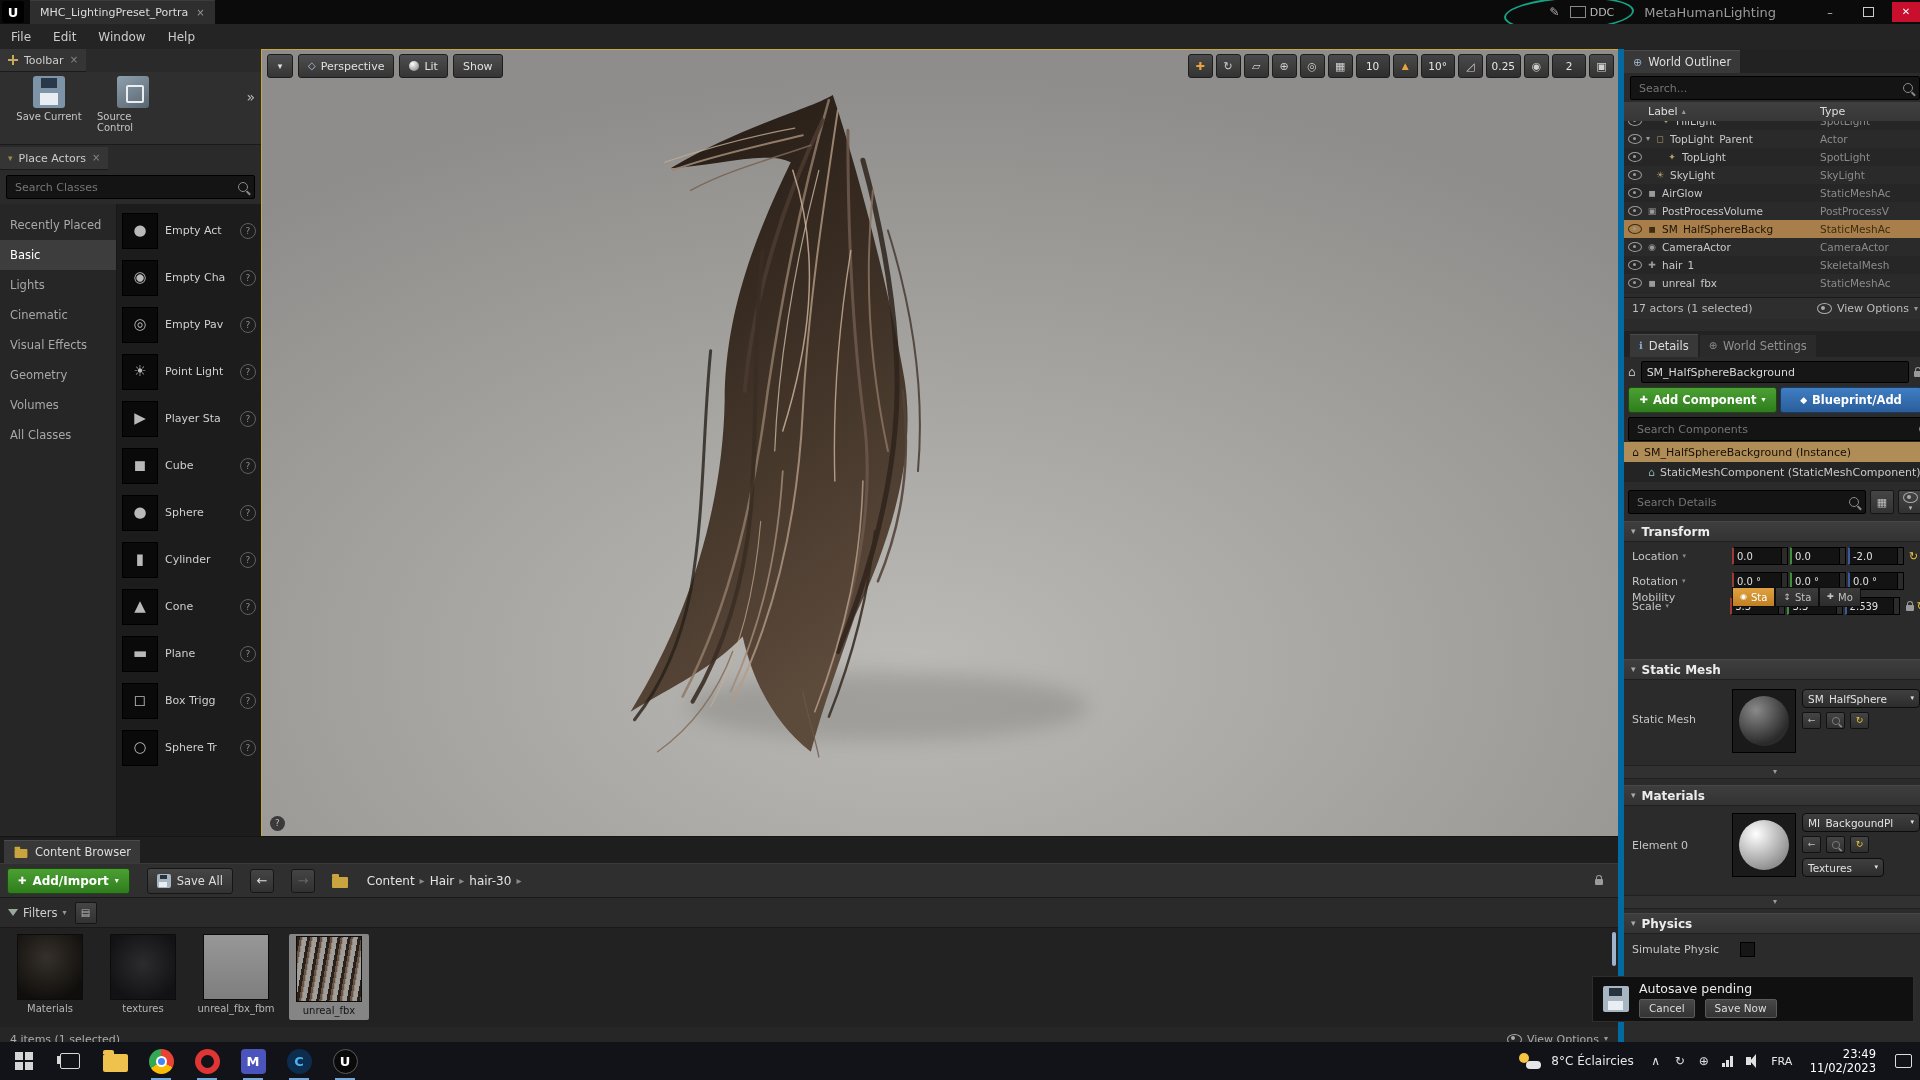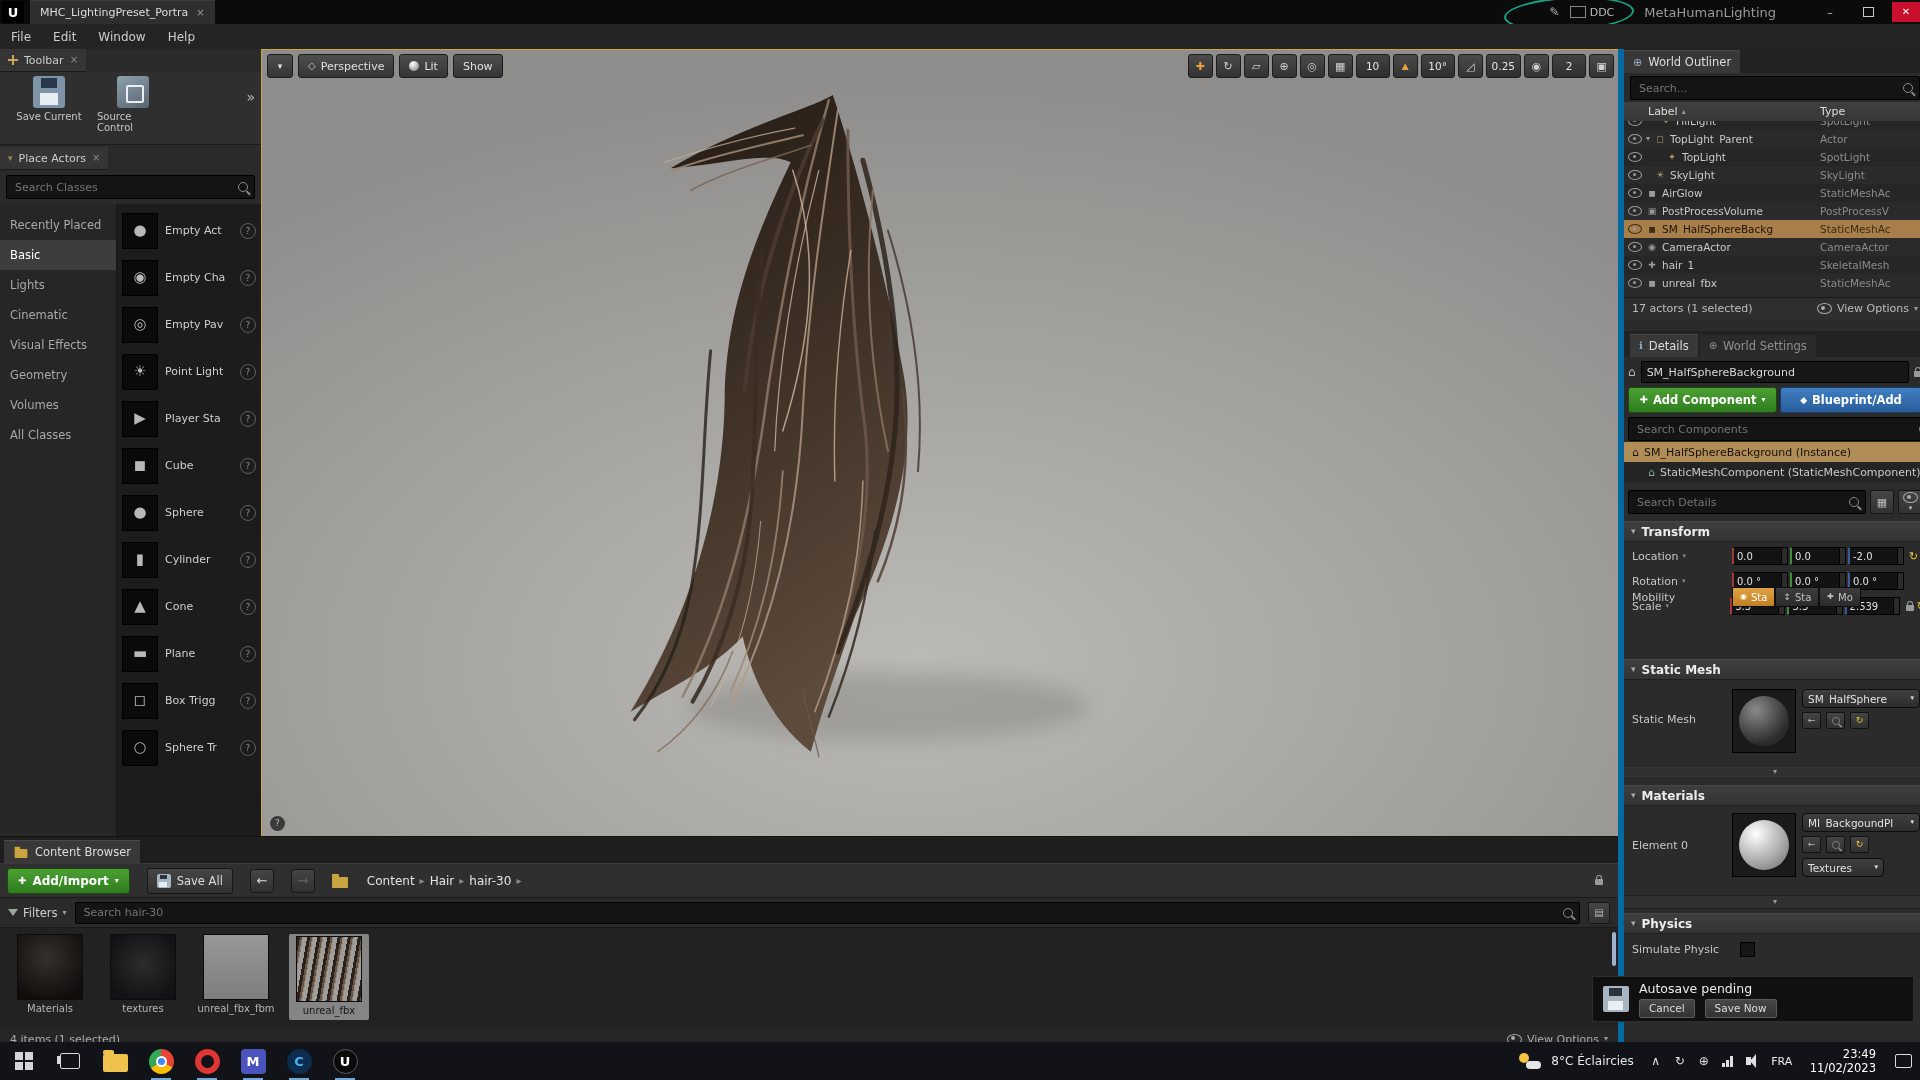--- a/index.html
+++ b/index.html
@@ -812,24 +812,20 @@
         <span class="crumb-sep g" data-glyph="▸"></span>
       </div>
       <span class="i-lock" style="margin-left:auto;margin-right:8px"></span>
     </div>
     <div class="cb-filterrow">
       <div class="row" style="gap:5px">
         <span class="i-funnel"></span>
         <span style="font-size:11.5px;color:#cfcfcf">Filters</span>
         <span class="g" data-glyph="▾" style="font-size:8px;color:#999"></span>
       </div>
-      <div class="cb-search">
-        <input readonly="" placeholder="Search hair-30" style="">
-        <span class="i-mag"></span>
-      </div>
       <div class="sq-btn" style="width:20px;height:20px">
           <span class="g" data-glyph="▤" style="font-size:10px"></span>
         </div>
     </div>
     <div class="cb-assets">
       <div class="tile">
         <div class="thumb th-dark"></div>
         <div class="tlabel">Materials</div>
       </div>
       <div class="tile">

